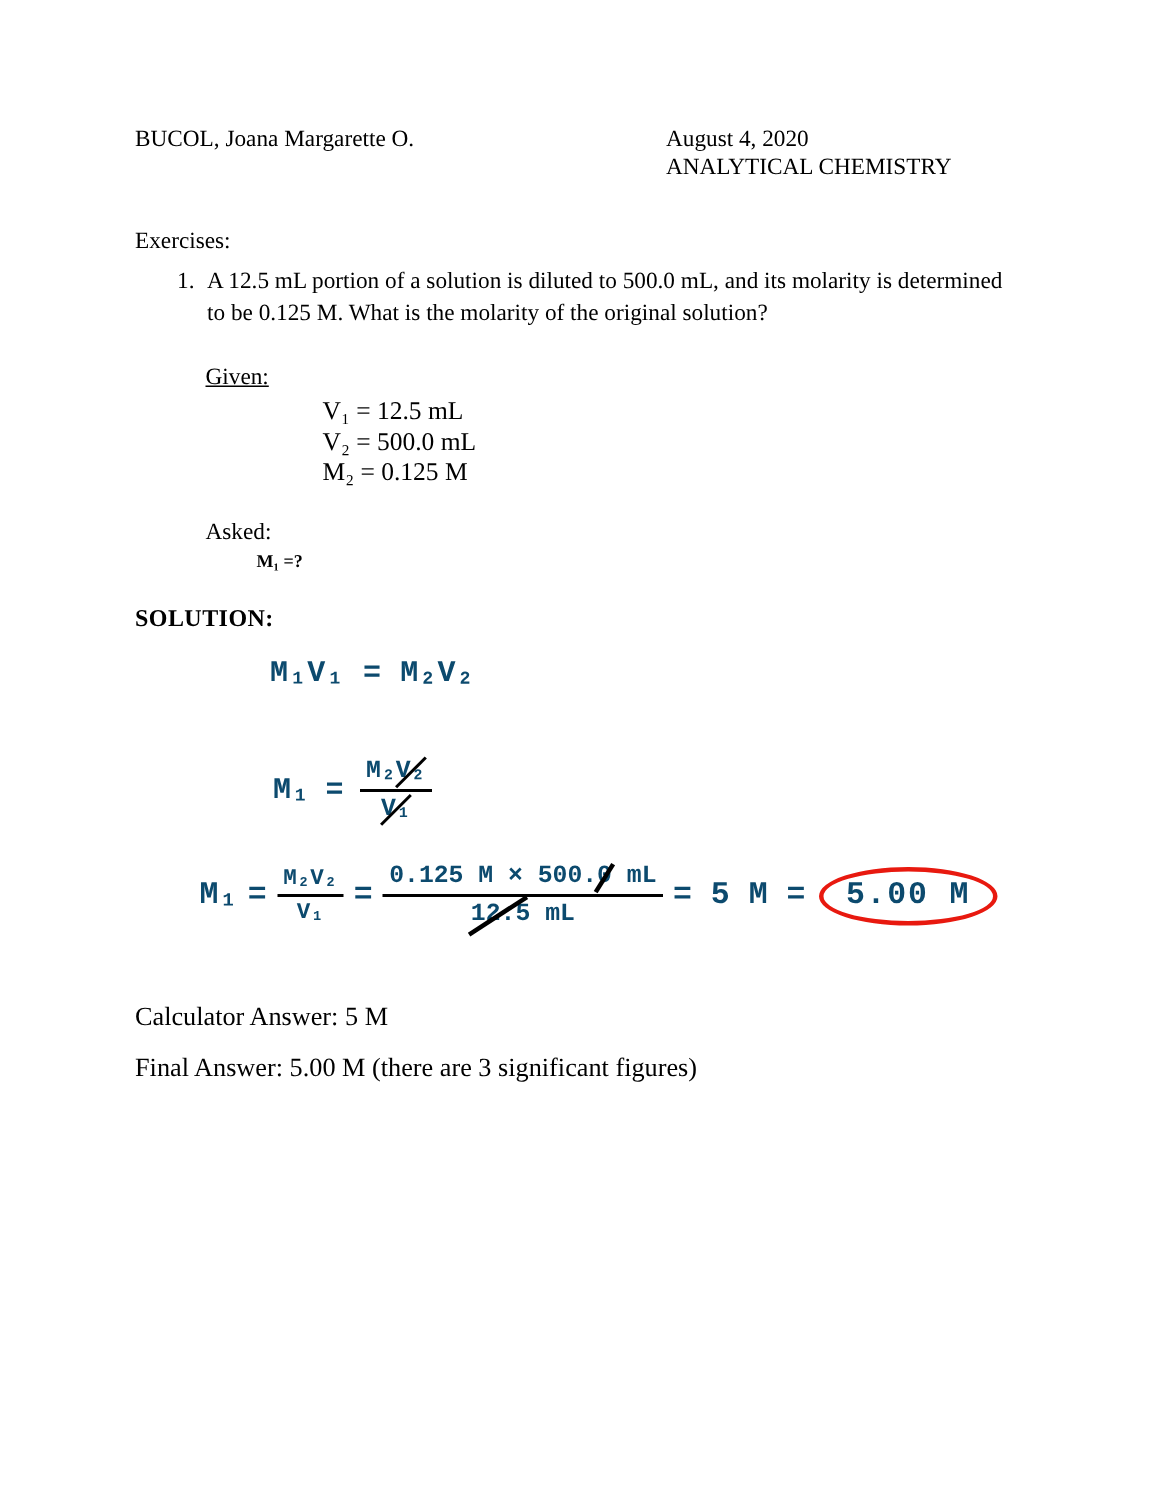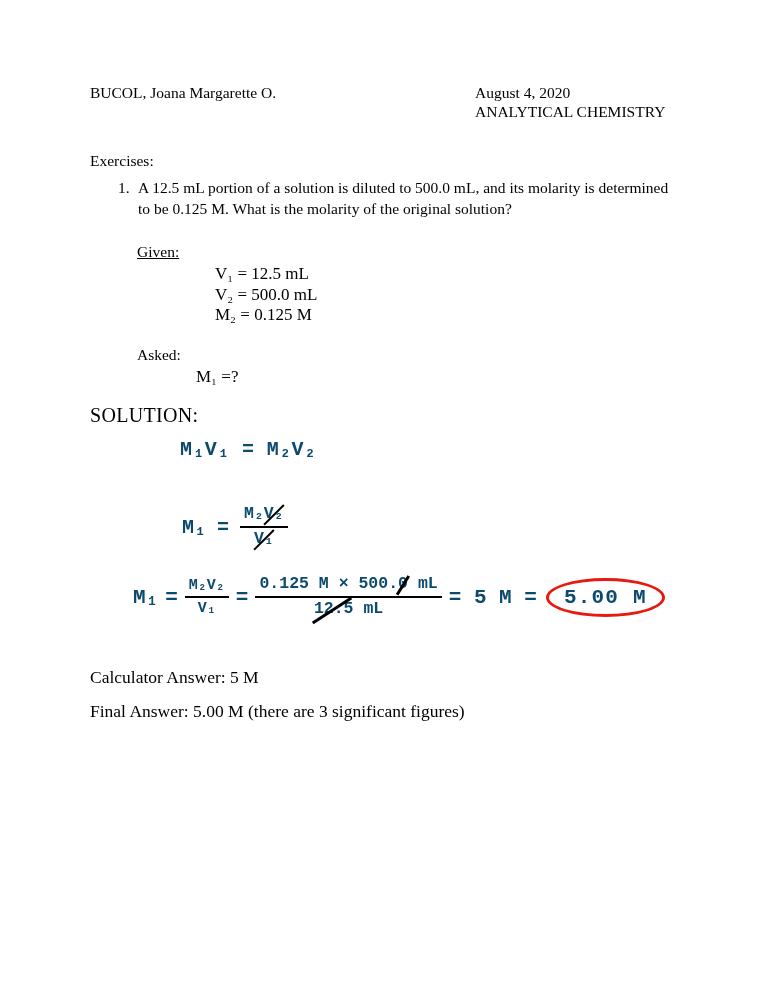--- a/index.html
+++ b/index.html
@@ -14,38 +14,38 @@
     background: #ffffff;
     color: #000;
     font-family: "Liberation Serif", "DejaVu Serif", serif;
     overflow: hidden;
   }
   .abs { position: absolute; }
 
   
   .hdr { font-size: 15.5px; line-height: 18.5px; white-space: nowrap; }
   .hdr-left  { left: 90px;  top: 84px; }
-  .hdr-right { left: 475px; top: 84px; }
+  .hdr-right { left: 444px; top: 84px; }
 
   .exercises { left: 90px; top: 152px; font-size: 15.5px; }
 
   .problem {
     left: 118px; top: 177px; width: 562px;
     font-size: 15.5px; line-height: 21px;
     display: flex;
   }
   .problem .pnum { flex: 0 0 20px; }
   .problem .ptext { width: 540px; }
 
   .given-label { left: 137px; top: 243px; font-size: 15.5px; text-decoration: underline; }
   .given-items { left: 181px; top: 264px; font-size: 17px; line-height: 20.6px; margin-left: 34px; }
   .asked-label { left: 137px; top: 346px; font-size: 15.5px; }
-  .asked-item  { left: 196px; top: 367px; font-size: 17px; }
+  .asked-item  { left: 171px; top: 367px; font-size: 12px; font-weight: bold; }
 
-  .solution-label { left: 90px; top: 404px; font-size: 20px; font-weight: normal; letter-spacing: 0.3px; }
+  .solution-label { left: 90px; top: 404px; font-size: 16px; font-weight: bold; letter-spacing: 0.3px; }
 
   
   .eq { font-family: Liberation Mono, monospace; font-weight: bold; color: #0c4a6e; }
   .eq1 { left: 180px; top: 438px; font-size: 20px; letter-spacing: 0.4px; }
 
   .row { display: flex; align-items: center; }
 
   .eq2 { left: 182px; top: 497px; font-size: 20px; height: 60px; }
   .eq2 .eqsign { margin: 0 11px; }
   .eq3 { left: 133px; top: 568px; font-size: 21px; height: 58px; }

